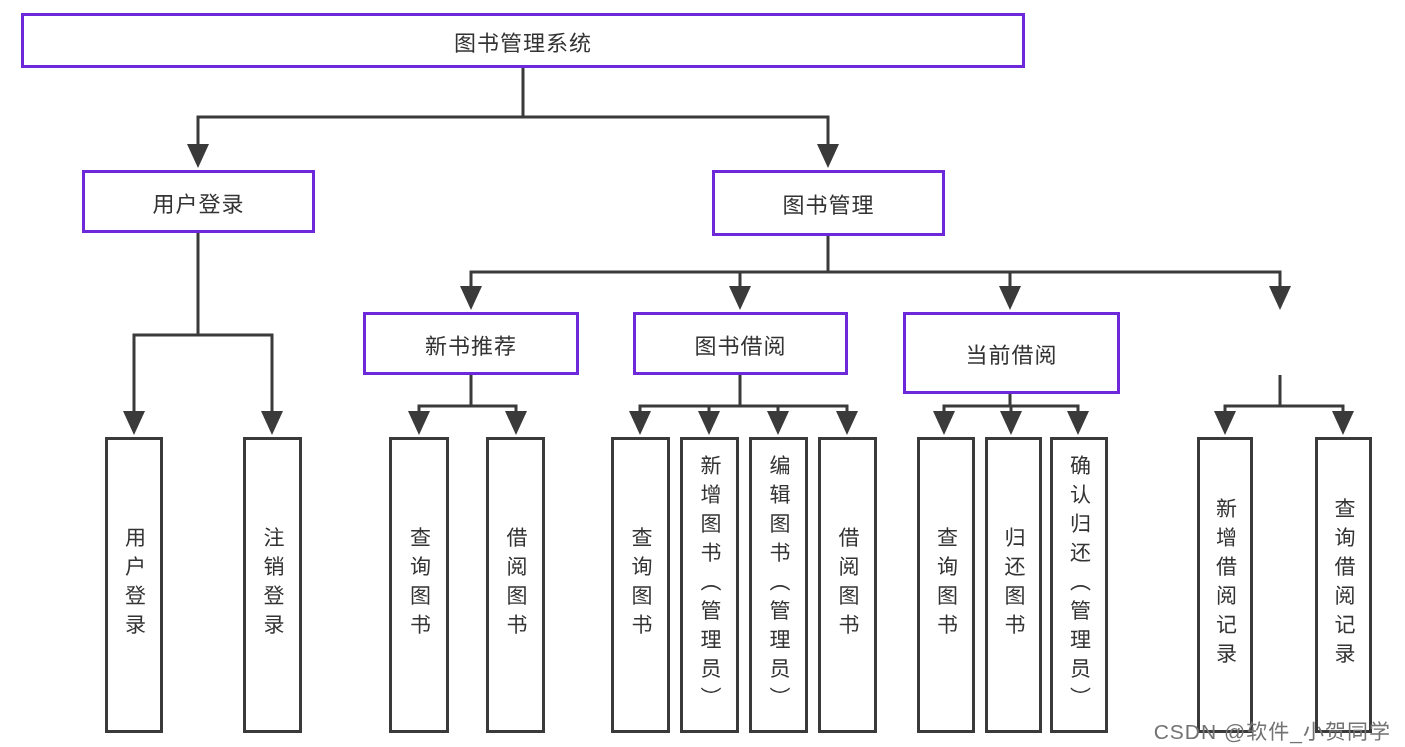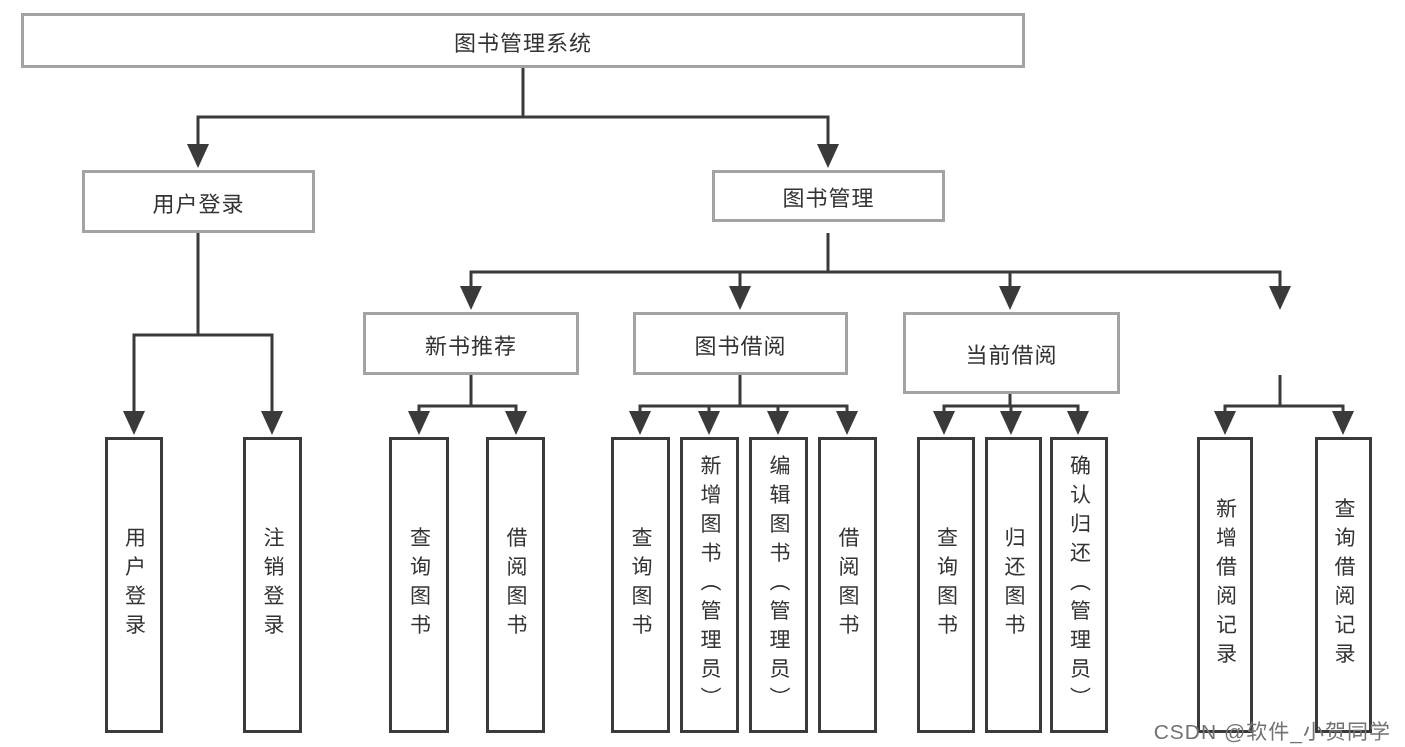--- a/index.html
+++ b/index.html
@@ -17,21 +17,21 @@
   }
   #connectors {
     position: absolute;
     left: 0;
     top: 0;
     pointer-events: none;
   }
   .box {
     position: absolute;
     box-sizing: border-box;
-    border: 3px solid #a3a3a3;
+    border: 3px solid #6d28d9;
     background: #ffffff;
     display: flex;
     align-items: center;
     justify-content: center;
   }
   .box .hlabel {
     font-size: 22px;
     color: #333333;
     letter-spacing: 1px;
     white-space: nowrap;
@@ -128,21 +128,21 @@
     </g>
   </svg>
 
   <div class="box" style="left:21px; top:13px; width:1004px; height:55px;">
     <span class="hlabel">图书管理系统</span>
   </div>
 
   <div class="box" style="left:82px; top:170px; width:233px; height:63px;">
     <span class="hlabel">用户登录</span>
   </div>
-  <div class="box" style="left:712px; top:170px; width:233px; height:52px;">
+  <div class="box" style="left:712px; top:170px; width:233px; height:66px;">
     <span class="hlabel">图书管理</span>
   </div>
 
   <div class="box" style="left:363px; top:312px; width:216px; height:63px;">
     <span class="hlabel">新书推荐</span>
   </div>
   <div class="box" style="left:633px; top:312px; width:215px; height:63px;text-align:center;">
     <span class="hlabel">图书借阅</span>
   </div>
   <div class="box" style="left:903px; top:312px; width:217px; height:82px;">

